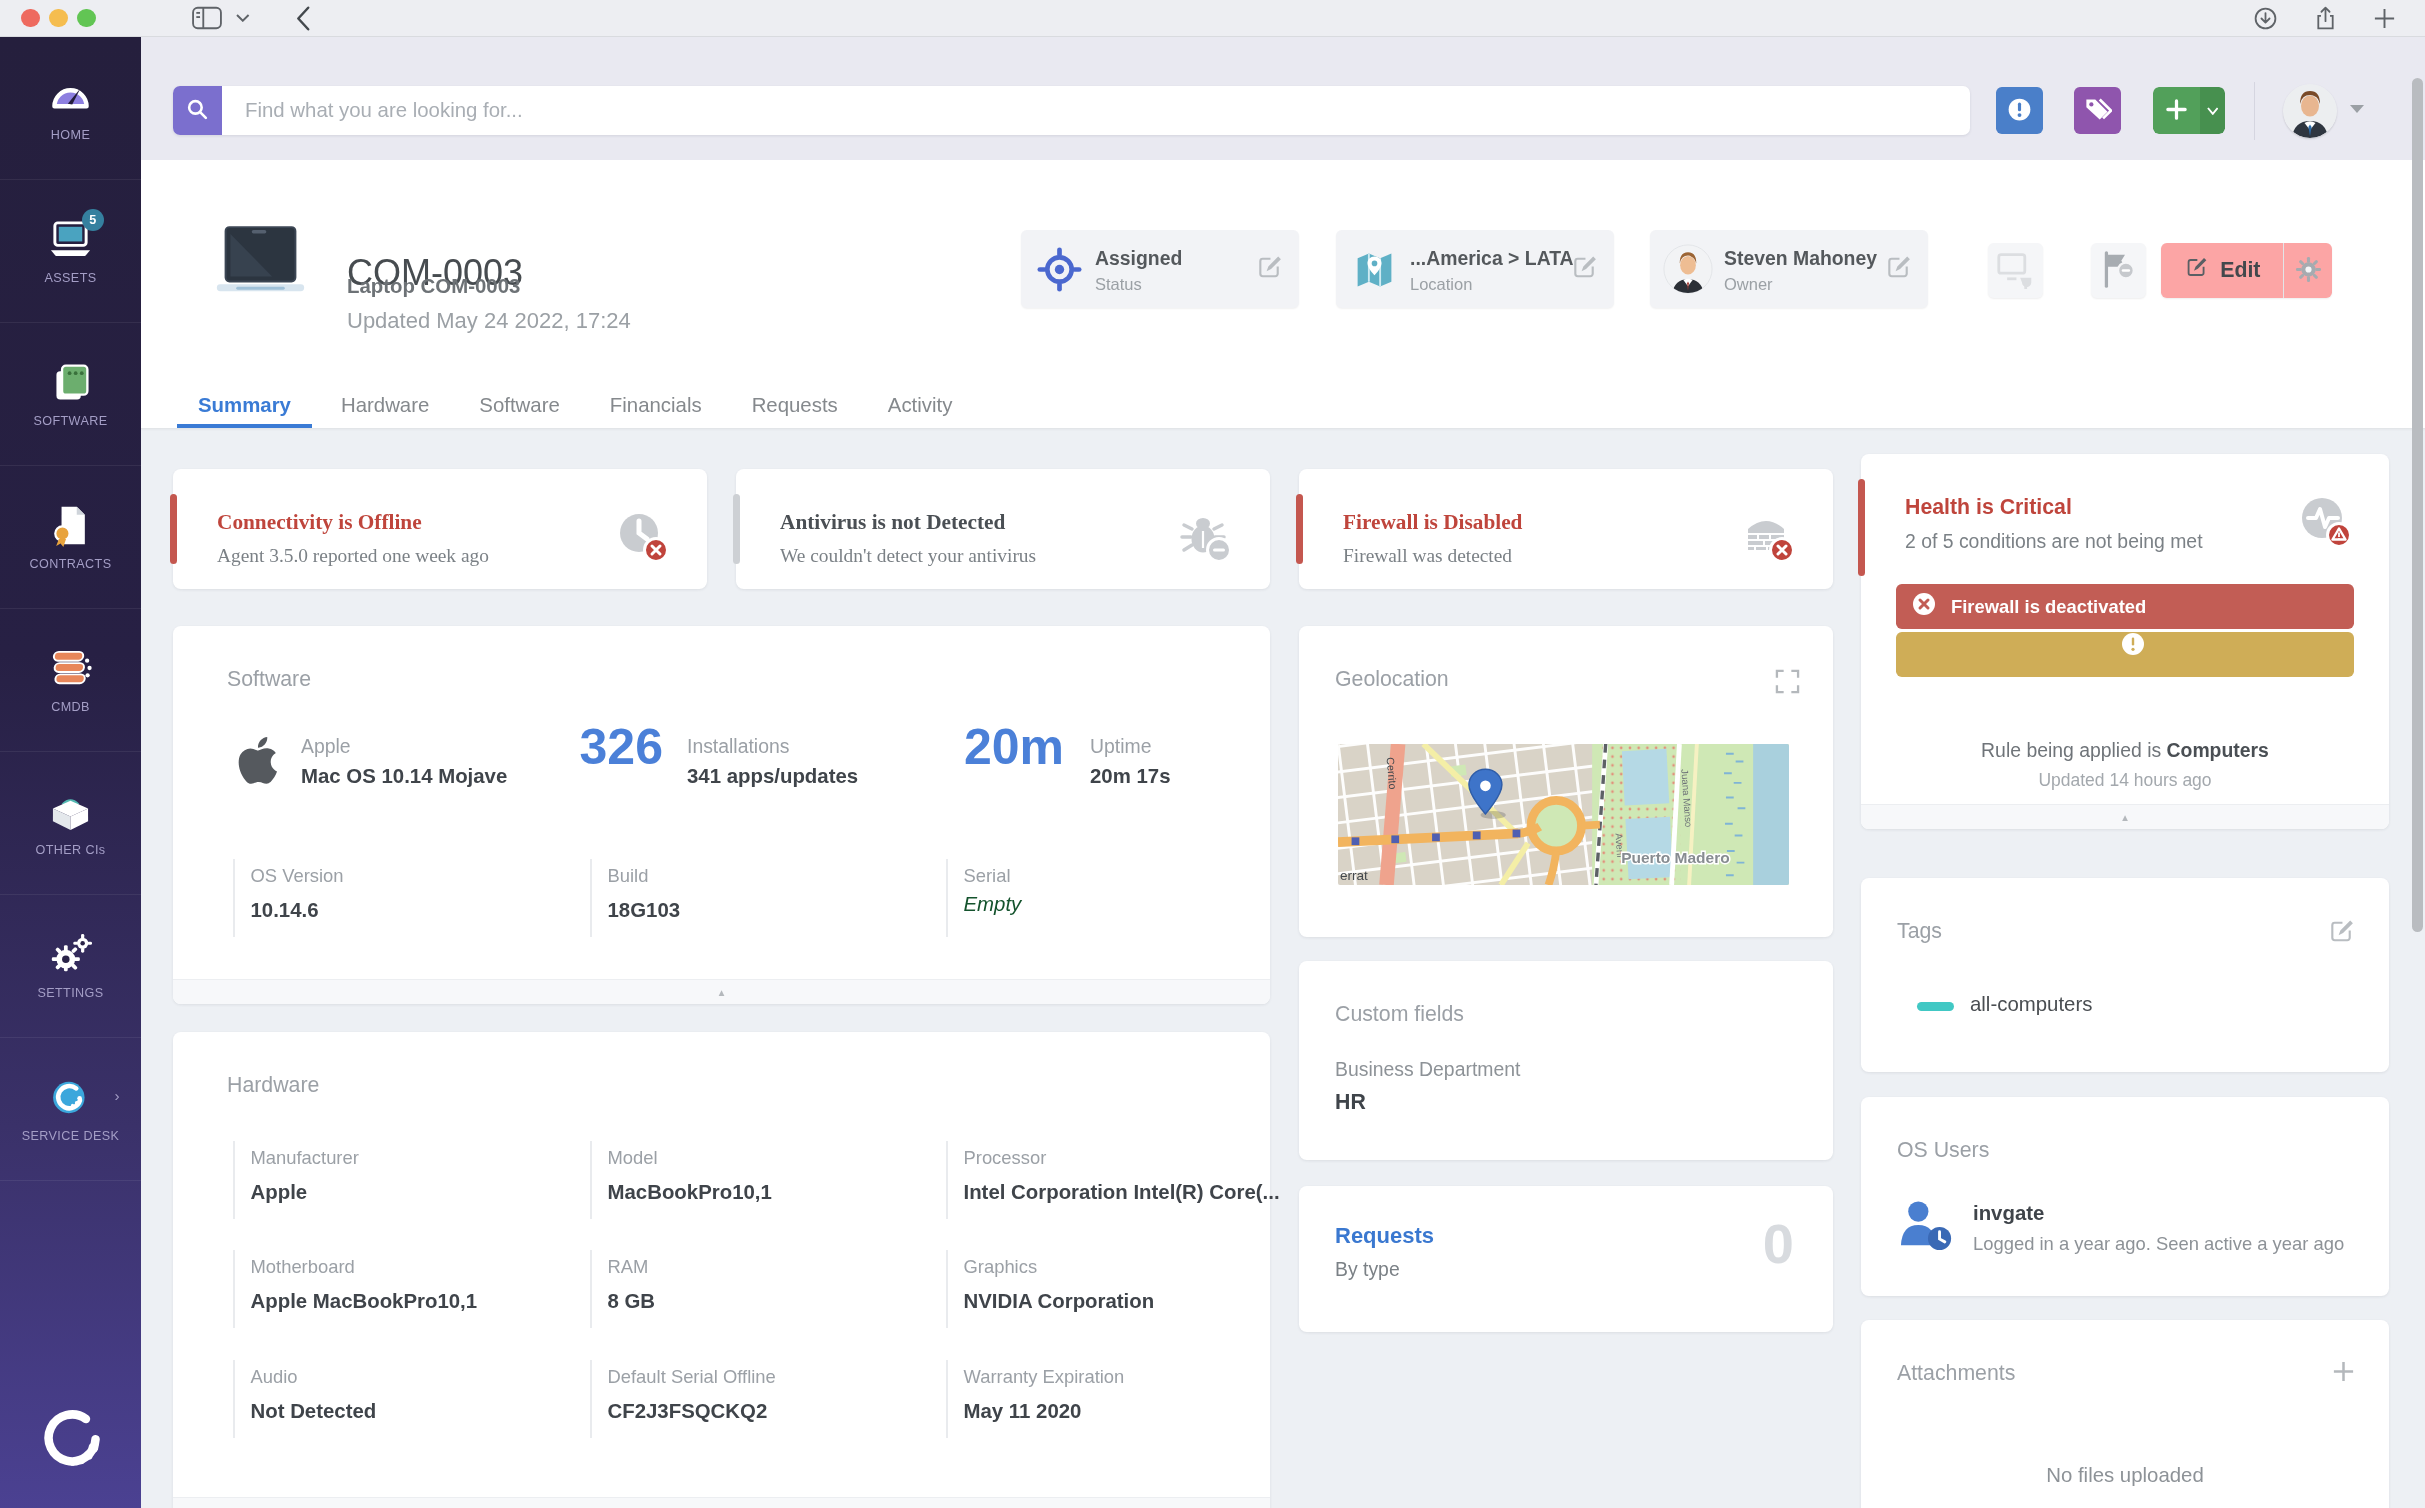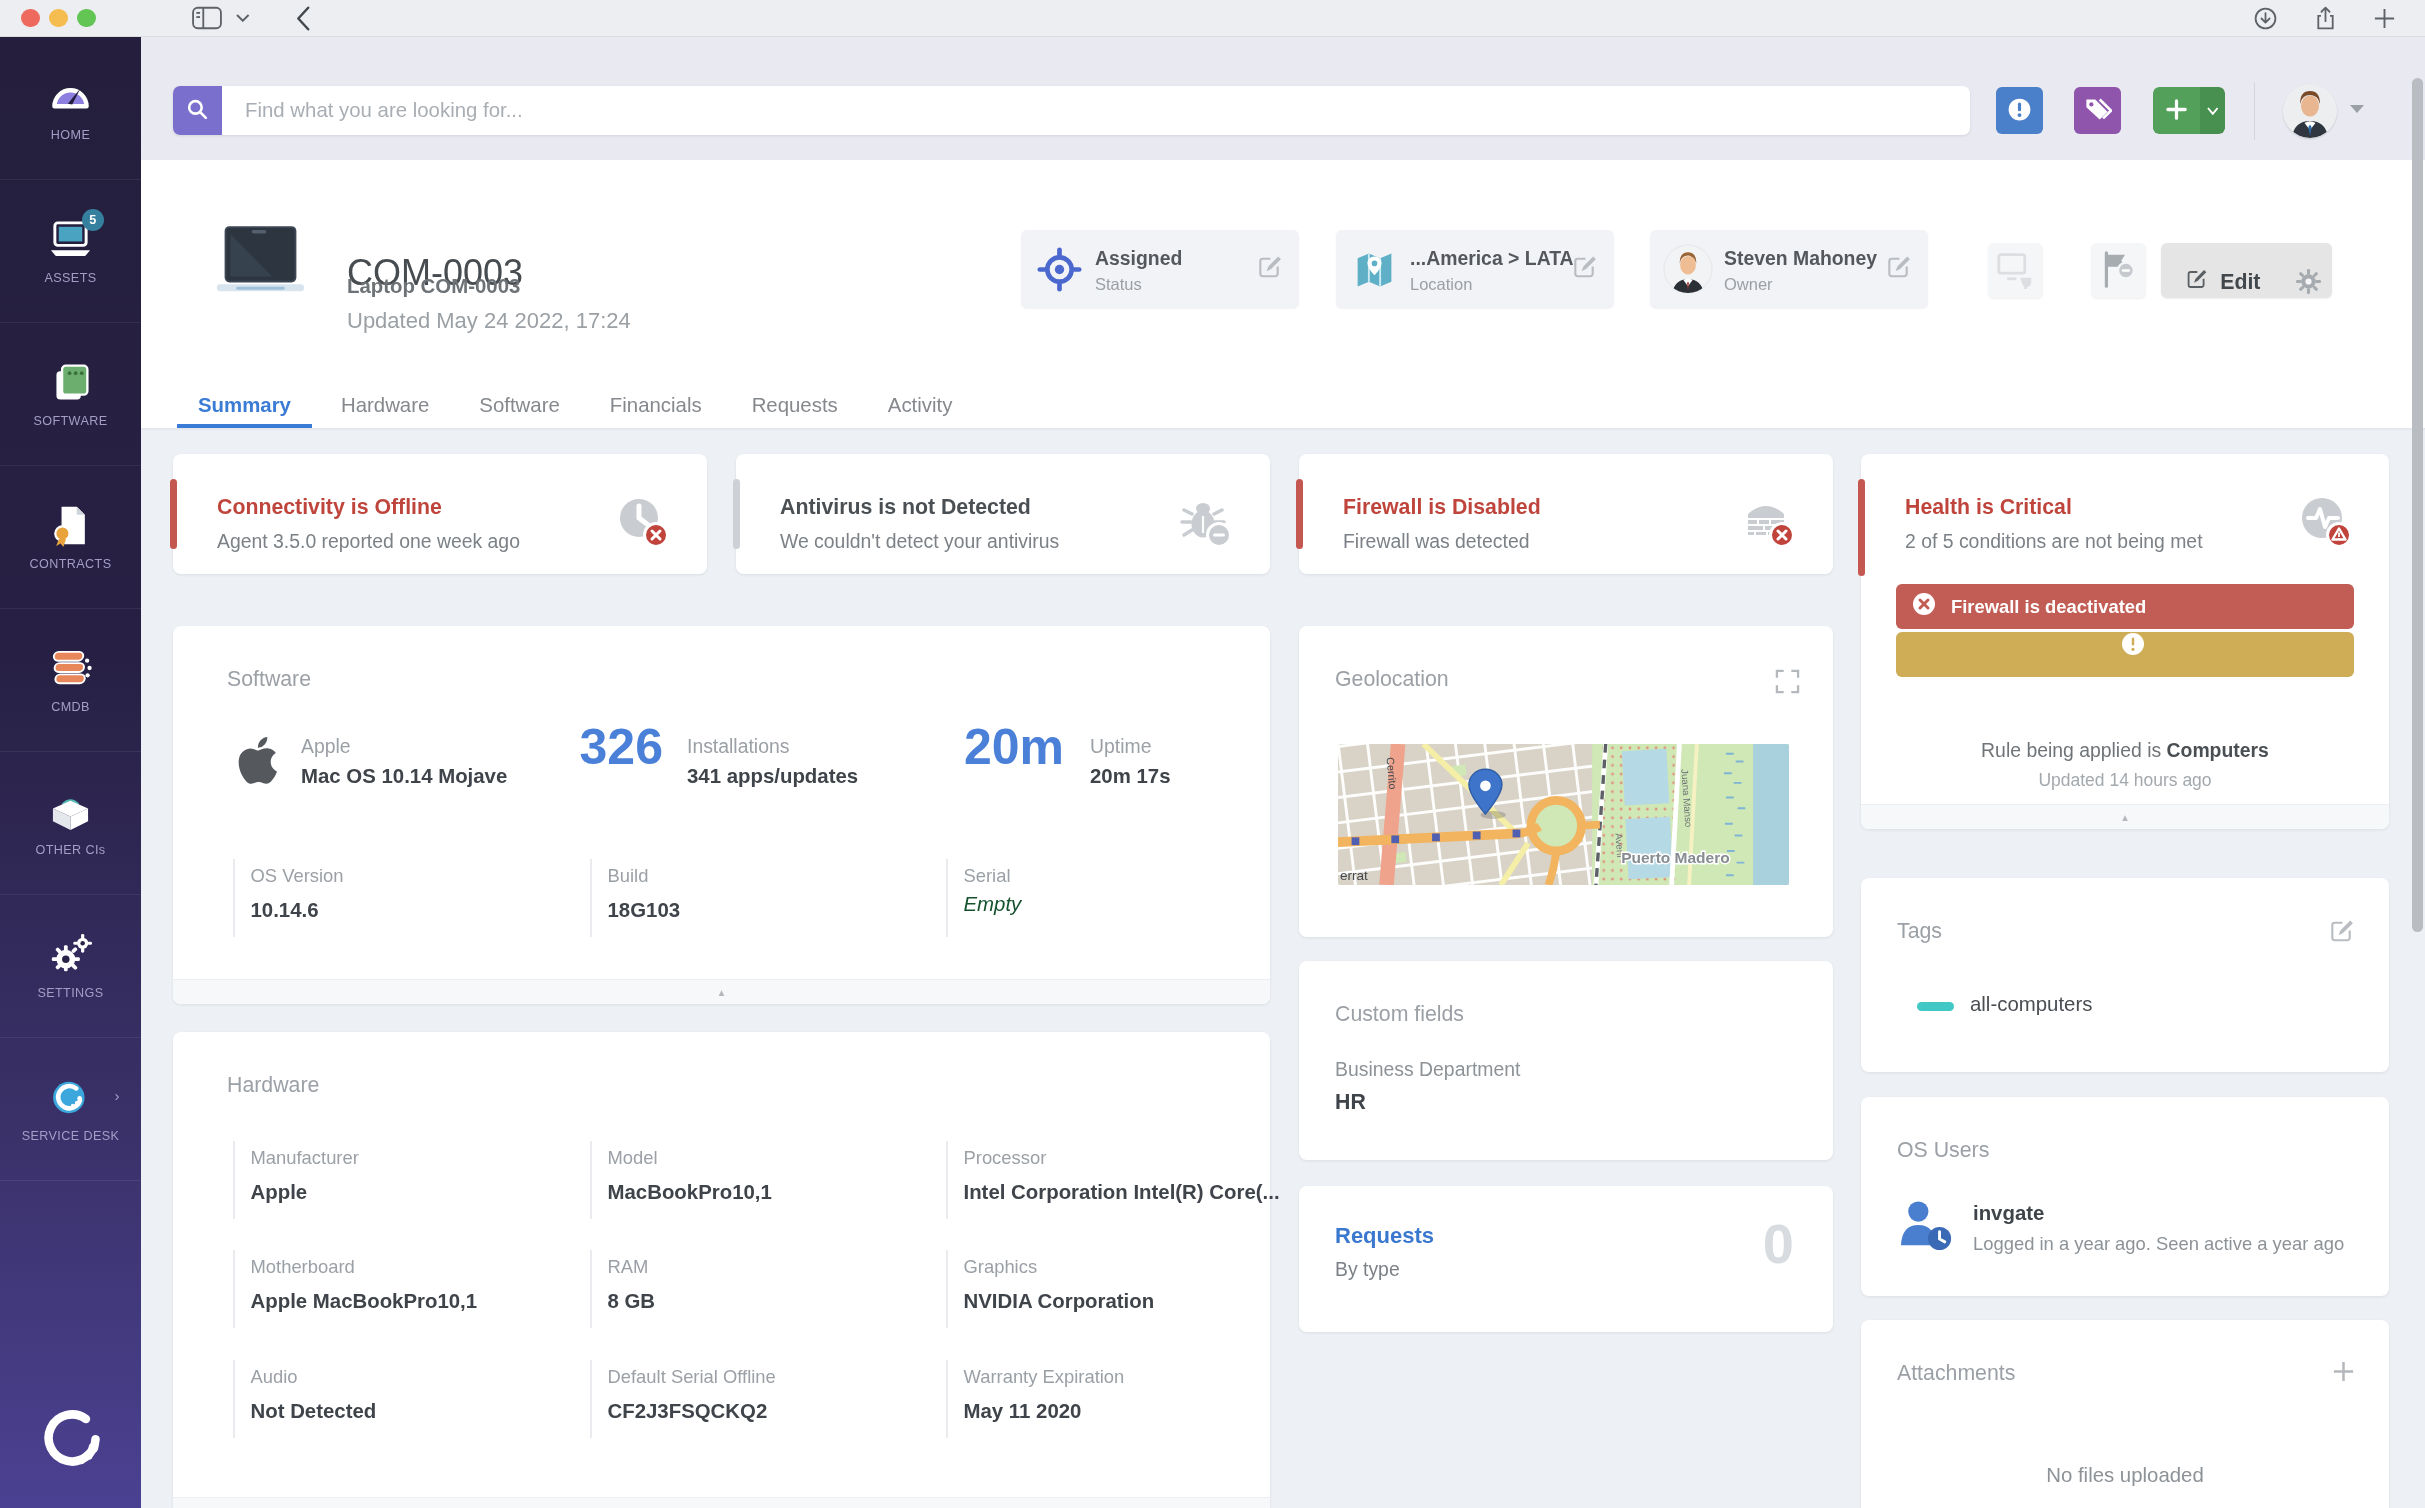--- a/index.html
+++ b/index.html
@@ -62,40 +62,40 @@
   .chip { position:absolute; top:70px; width:278px; height:78px; background:#f2f3f6; border-radius:5.8px;
     box-shadow:0 1px 1.9px rgba(0,0,0,.06); }
   .chip-icon { position:absolute; left:15.5px; top:16.5px; }
   .chip-value { position:absolute; left:74px; top:16.5px; font-size:19.4px; font-weight:bold; color:#54585c; white-space:nowrap; }
   .chip-label { position:absolute; left:74px; top:45px; font-size:16.5px; color:#9ba0a5; }
   .chip-edit { position:absolute; right:15.5px; top:23px; cursor:pointer; }
   #chip-status { left:880px; } #chip-location { left:1195px; } #chip-owner { left:1509px; }
   .hdr-btn { position:absolute; top:83px; width:55px; height:55px; background:#f5f6f8; border:none; border-radius:5.8px;
     box-shadow:0 1px 1.9px rgba(0,0,0,.07); display:flex; align-items:center; justify-content:center; cursor:pointer; }
   #btn-remote { left:1847px; } #btn-flag { left:1950px; }
-  .edit-group { position:absolute; left:2020px; top:83px; height:55px; display:flex; background:#e5e5e5;
-    border-radius:5.8px; box-shadow:0 1px 1.9px rgba(0,0,0,.07);align-items:flex-end; }
+  .edit-group { position:absolute; left:2020px; top:83px; height:55px; display:flex; background:#fca5a5;
+    border-radius:5.8px; box-shadow:0 1px 1.9px rgba(0,0,0,.07); }
   .edit-main { width:122px; display:flex; align-items:center; justify-content:center; gap:11.6px; border:none; background:none;
     font-size:21.3px; font-weight:bold; color:#43484c; cursor:pointer; font-family:inherit; }
   .edit-gear { width:49px; border:none; background:none; border-left:1px solid #e3e5e8; display:flex; align-items:center; justify-content:center; cursor:pointer; }
   .tabs { position:absolute; left:32px; bottom:0; height:45px; display:flex; }
   .tab { font-size:20.4px; color:#85898d; padding:0 25px; display:flex; align-items:center; position:relative; cursor:pointer; }
   .tab.active { color:#3a7bd5; font-weight:bold; }
   .tab.active::after { content:""; position:absolute; left:3.9px; right:3.9px; bottom:0; height:3.9px; background:#3a7bd5; }
 
   
   .content { position:absolute; top:429px; left:141px; right:0; bottom:0; background:#edf0f4; overflow:hidden; }
   .card { position:absolute; background:#fff; border-radius:7.8px; box-shadow:0 1px 2.9px rgba(40,50,70,.09); }
   .card-title { position:absolute; left:54px; top:41px; font-size:21.3px; color:#9ba0a6; }
   .card-title.narrow { left:36px; }
   .card-footer { position:absolute; left:0; right:0; bottom:0; height:25px; background:#f7f8fa; border-top:1px solid #eceef1;
     border-radius:0 0 7.8px 7.8px; text-align:center; color:#b4b8bc; font-size:9.7px; line-height:25px; cursor:pointer; }
 
   
-  .alert-card { width:534px; height:120px; top:25px; }
+  .alert-card { width:534px; height:120px; top:40px;font-family:Liberation Serif, serif; }
   #alert-connectivity { left:32px; } #alert-antivirus { left:595px; } #alert-firewall { left:1158px; }
   .stripe { position:absolute; left:-2.9px; top:25px; bottom:25px; width:6.8px; border-radius:3.9px; }
   .stripe.red { background:#c4574f; } .stripe.grey { background:#cdd0d4; }
   .alert-title { position:absolute; left:44px; top:41px; font-size:21.3px; font-weight:bold; }
   .alert-title.red { color:#bf453c; } .alert-title.dark { color:#4a4f54; }
   .alert-desc { position:absolute; left:44px; top:76px; font-size:19.4px; color:#7b8186; }
   .alert-icon { position:absolute; right:37px; top:39px; }
 
   
   #card-health { left:1720px; top:25px; width:528px; height:375px; }

